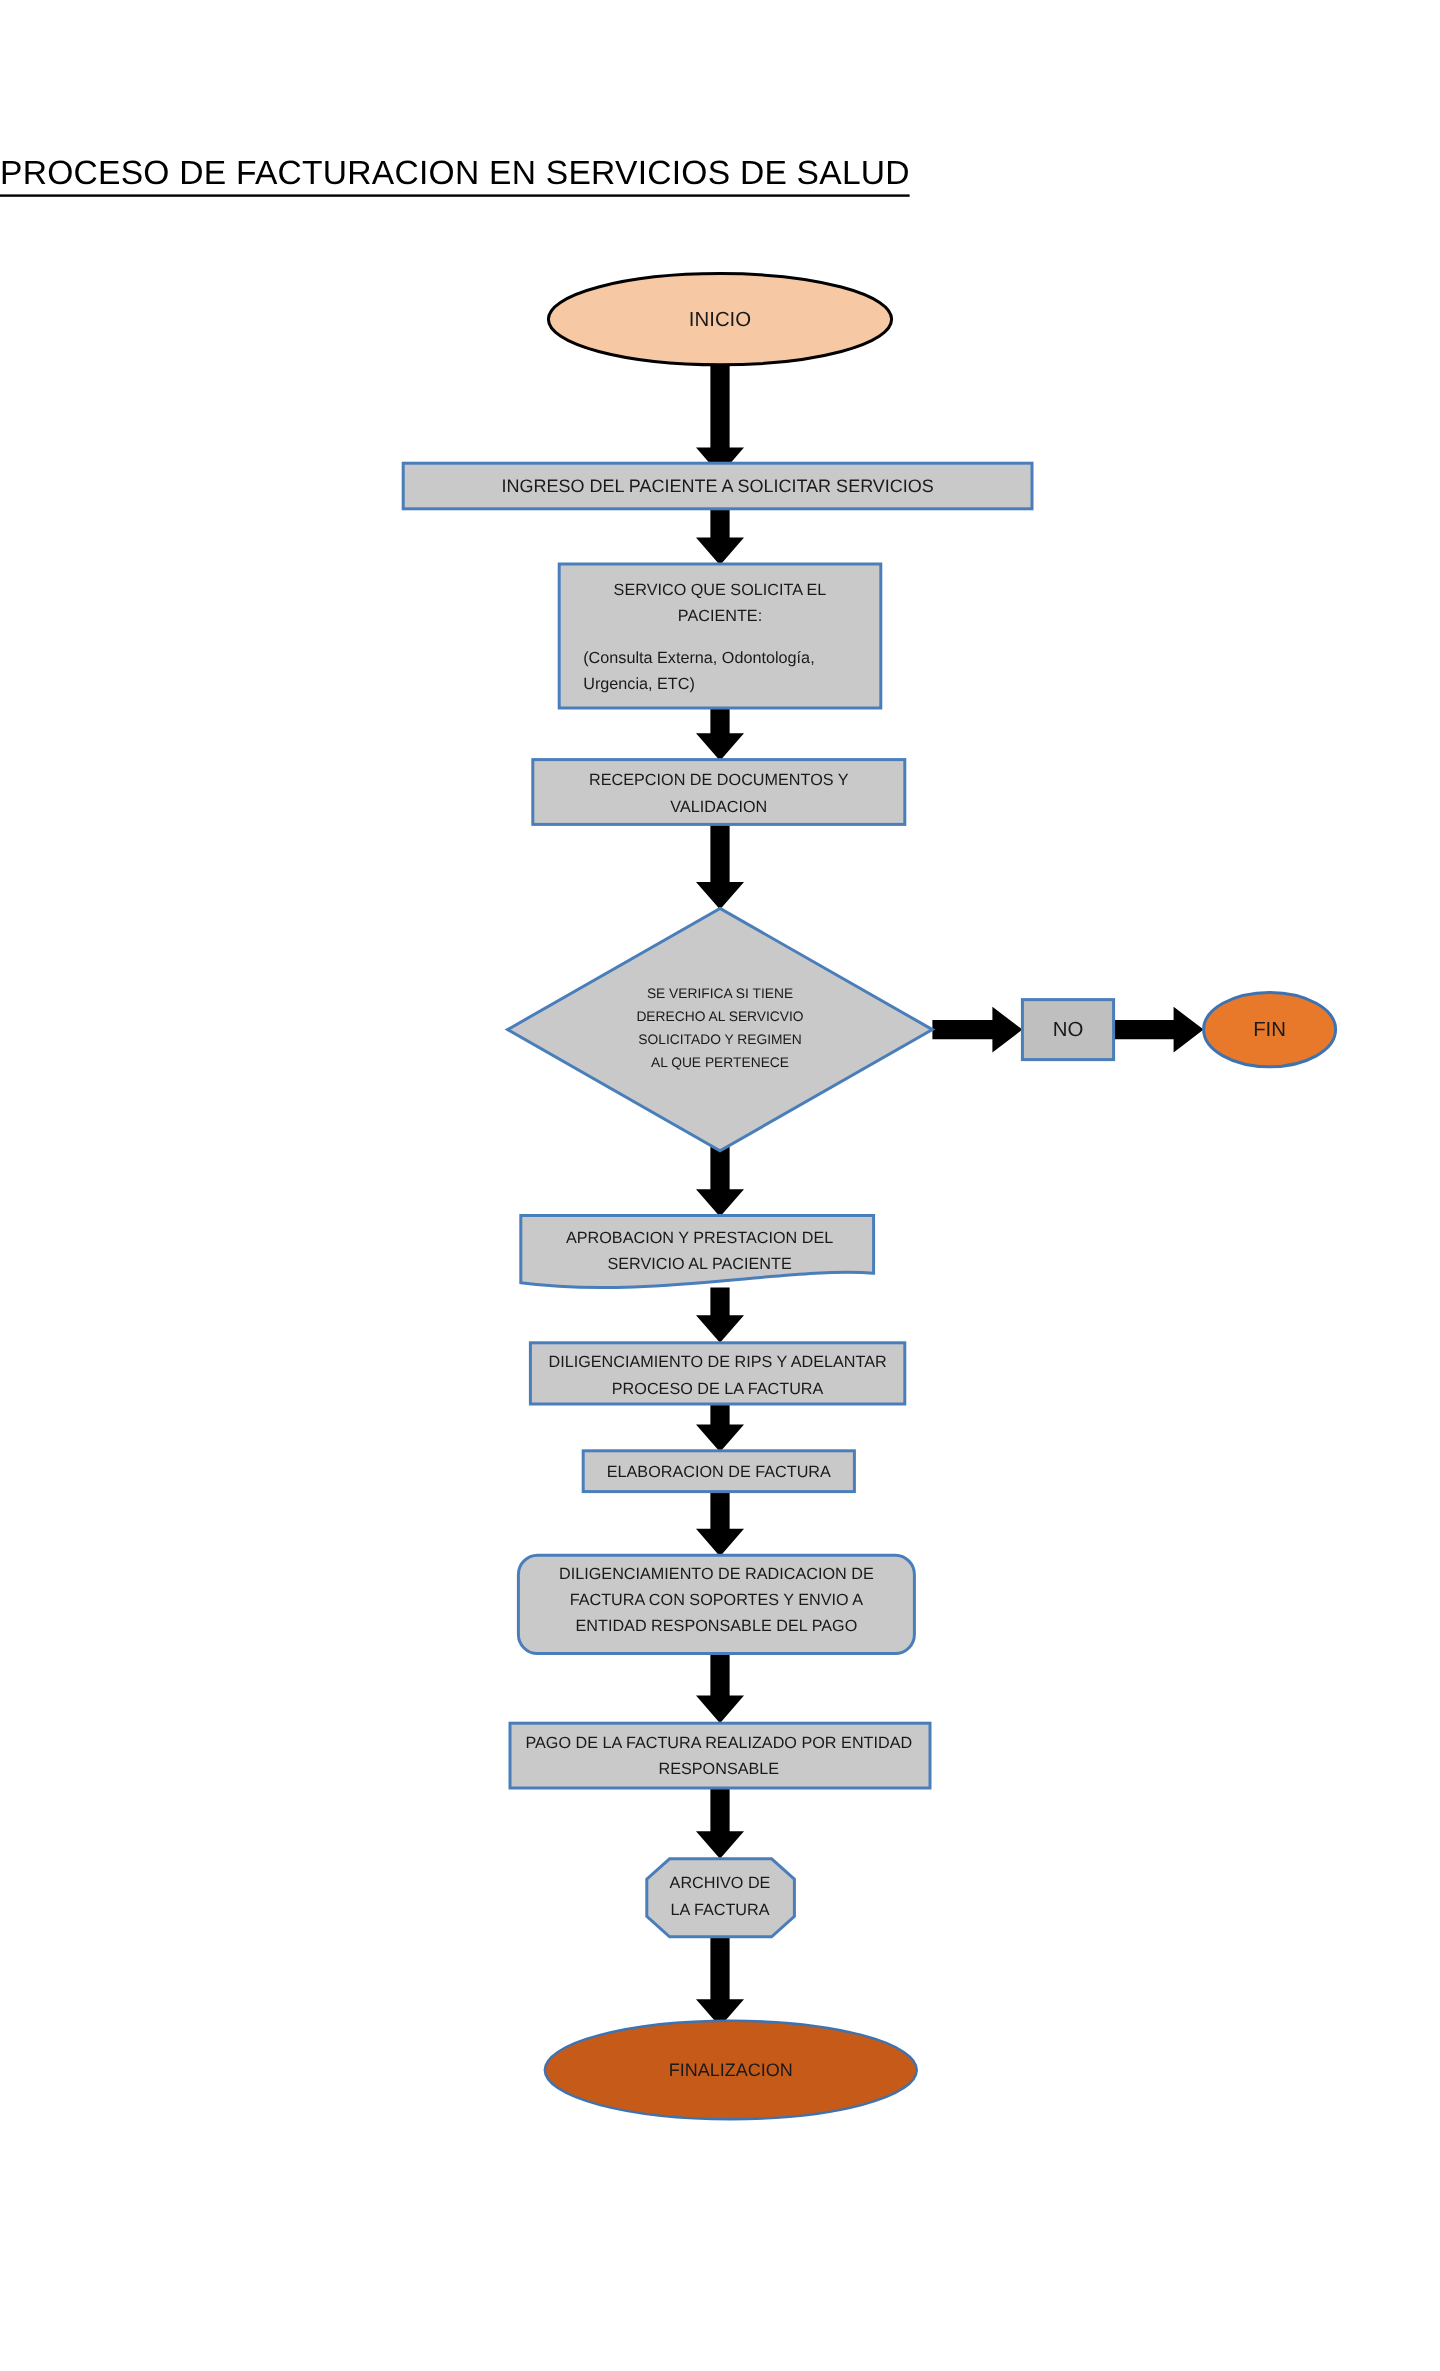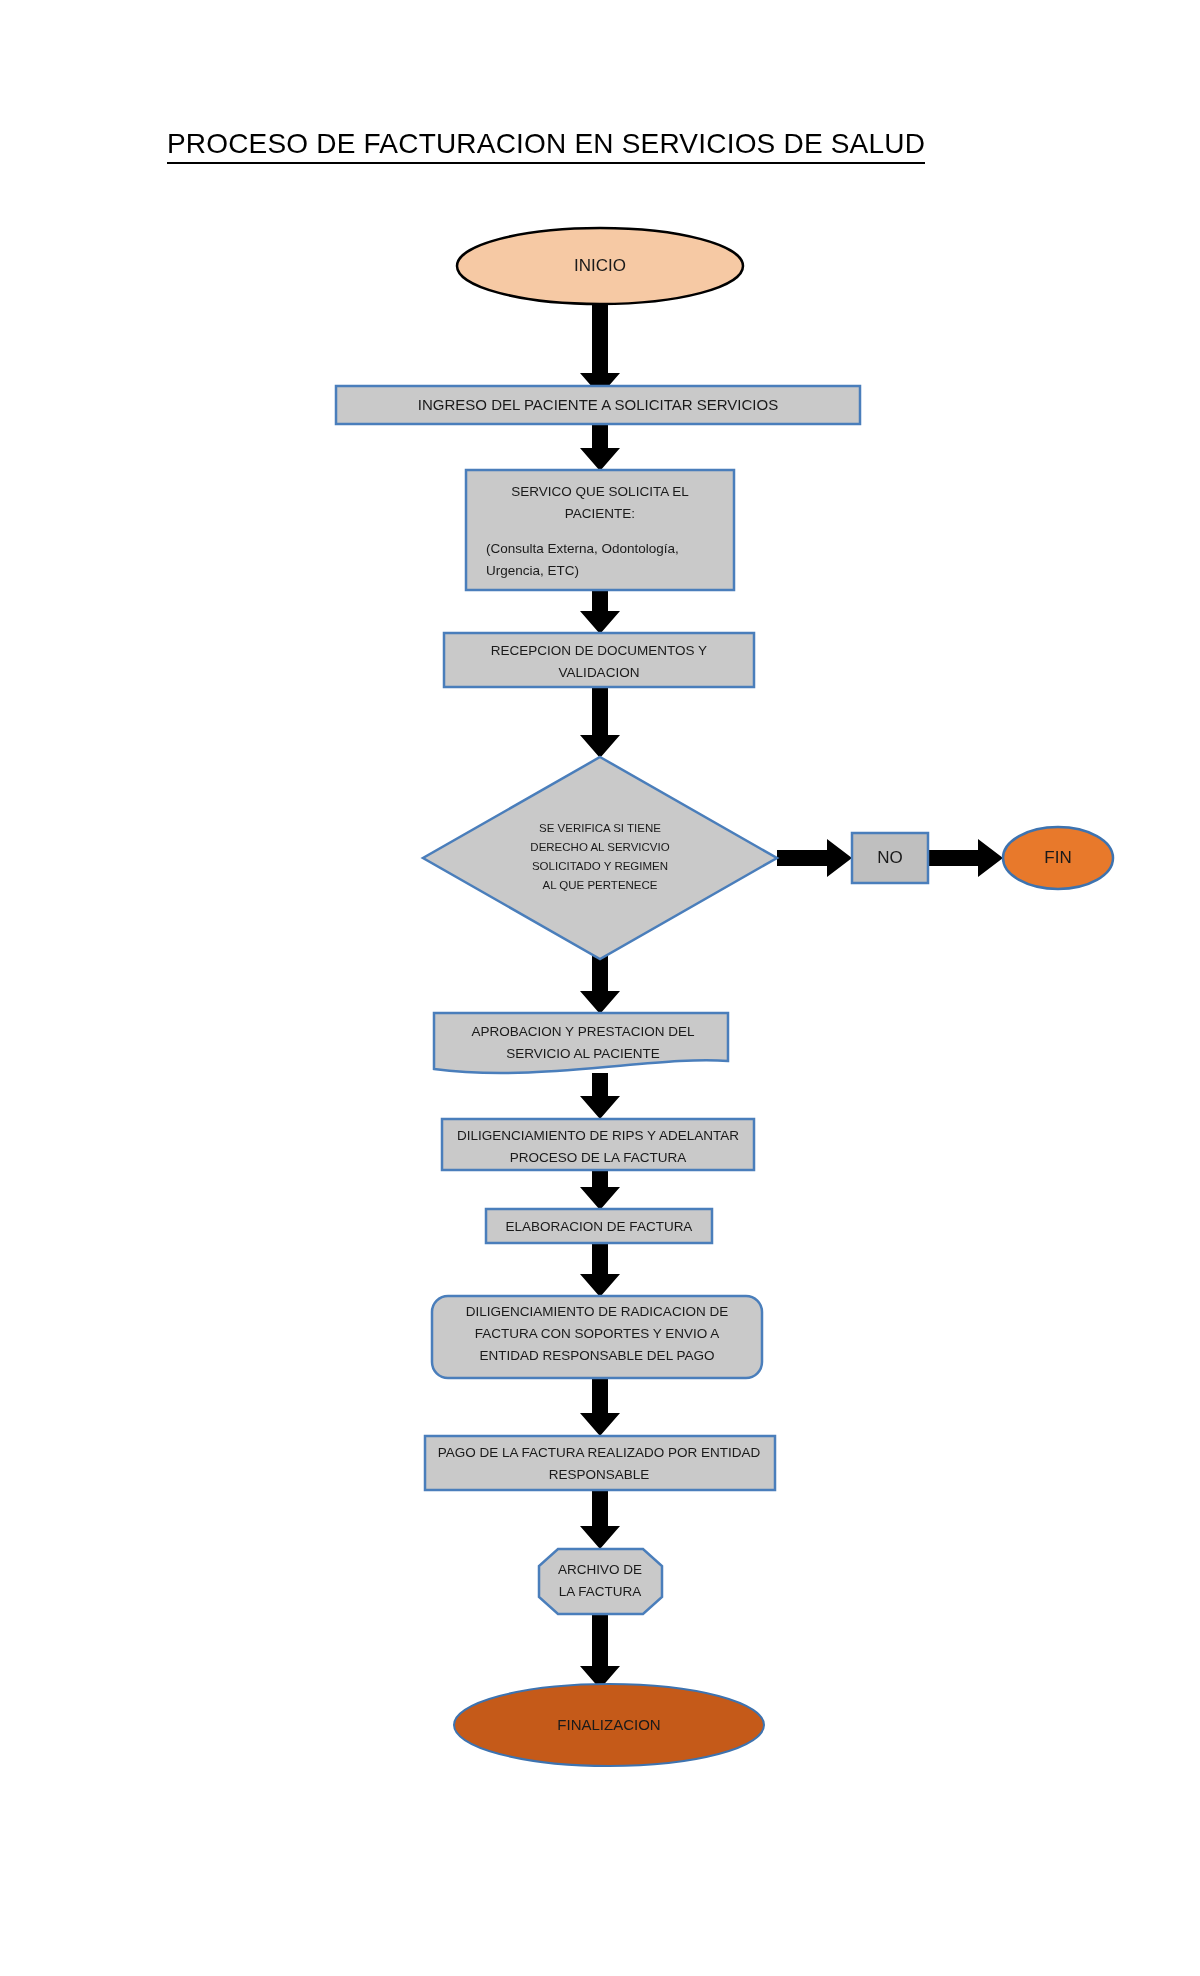--- a/index.html
+++ b/index.html
@@ -18,21 +18,21 @@
     position: relative;
     width: 1200px;
     height: 1976px;
     background: #ffffff;
   }
   .doc-title {
     position: absolute;
     left: 0;
     top: 128px;
     width: 1092px;
-    text-align: center;
+    text-align: left;
     font-size: 28px;
     font-weight: 400;
     letter-spacing: 0.2px;
     color: #000000;
     white-space: nowrap;
   }
   .doc-title span {
     border-bottom: 2px solid #000000;
     padding-bottom: 3px;
   }

